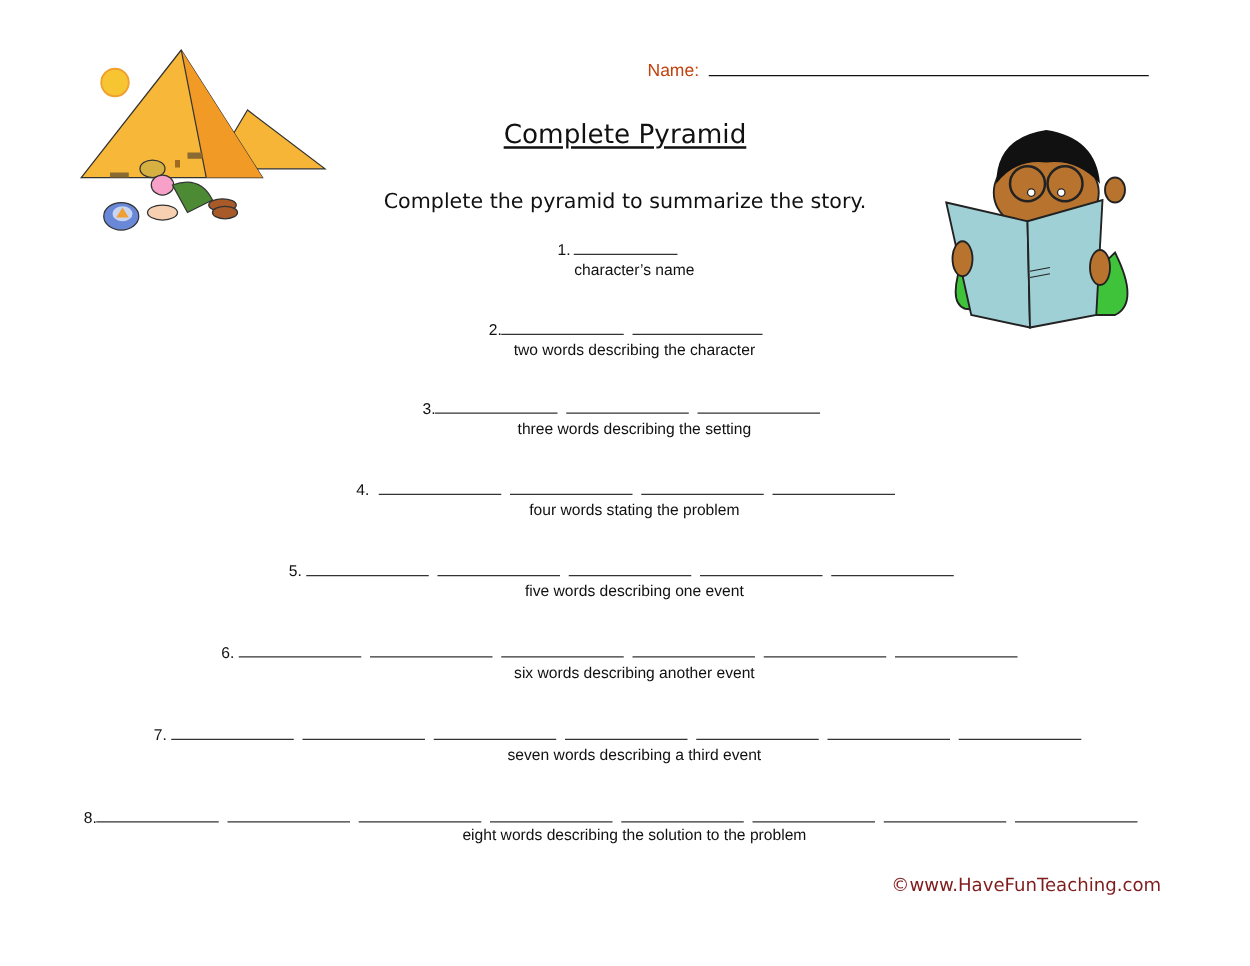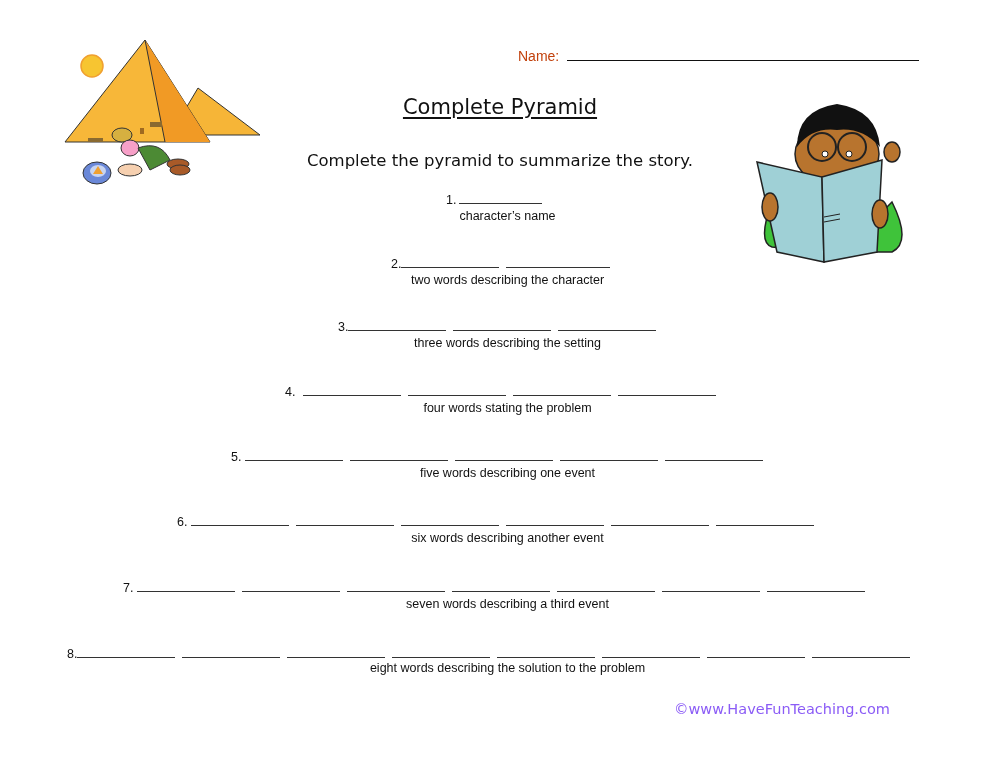--- a/index.html
+++ b/index.html
@@ -7,21 +7,21 @@
     .abs { position:absolute; }
     .name-row { left:518px; top:46px; font-family:Liberation Sans, sans-serif; font-size:14px; color:#c2410c; white-space:nowrap; }
     .name-line { display:inline-block; width:352px; border-bottom:1.5px solid #111; height:14px; margin-left:8px; vertical-align:baseline; }
     .title { left:300px; width:400px; top:95px; text-align:center; font-family:"DejaVu Sans", sans-serif; font-size:21px; text-decoration:underline; text-underline-offset:3px; color:#111; }
     .subtitle { left:250px; width:500px; top:123px; text-align:center; font-family:"DejaVu Sans", sans-serif; font-size:16.5px; color:#111;margin-top:28px; }
     .row { position:absolute; left:0; width:1000px; font-size:12.5px; color:#111; }
     .blank-line { white-space:nowrap; position:absolute; }
     .blank { display:inline-block; width:98px; border-bottom:1px solid #333; height:11px; margin-right:7px; vertical-align:baseline; }
     .num { display:inline-block; margin-right:3px; }
     .caption { position:absolute; left:0; width:1015px; text-align:center; white-space:nowrap; }
-    .footer { left:674px; top:701px; font-family:"DejaVu Sans", sans-serif; font-size:14.5px; color:#8b5cf6; }
+    .footer { left:713px; top:701px; font-family:"DejaVu Sans", sans-serif; font-size:14.5px; color:#7f1d1d; }
     svg { display:block; }
   </style>
 </head>
 <body>
 
 <div class="abs" style="left:60px;top:30px;">
   <svg width="210" height="160" viewBox="0 0 210 160">
     <circle cx="32" cy="36" r="11" fill="#f7c531" stroke="#f0a030" stroke-width="1.5"></circle>
     <polygon points="138,58 110,105 200,105" fill="#f6b537" stroke="#333" stroke-width="1"></polygon>
     <polygon points="85,10 5,112 150,112" fill="#f7b739" stroke="#333" stroke-width="1"></polygon>

